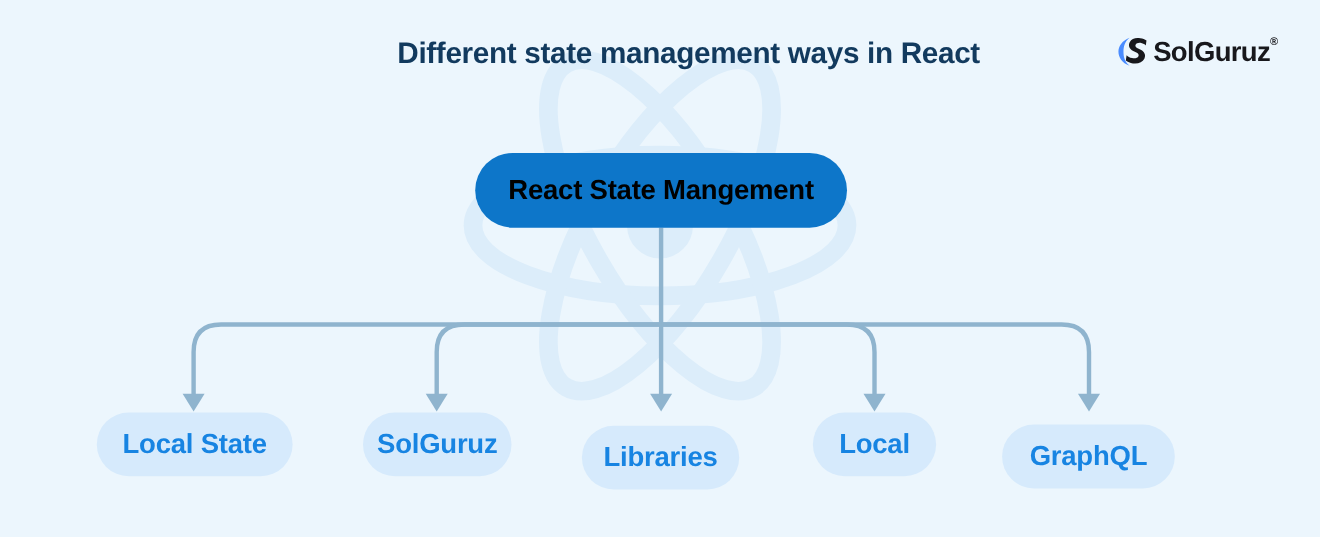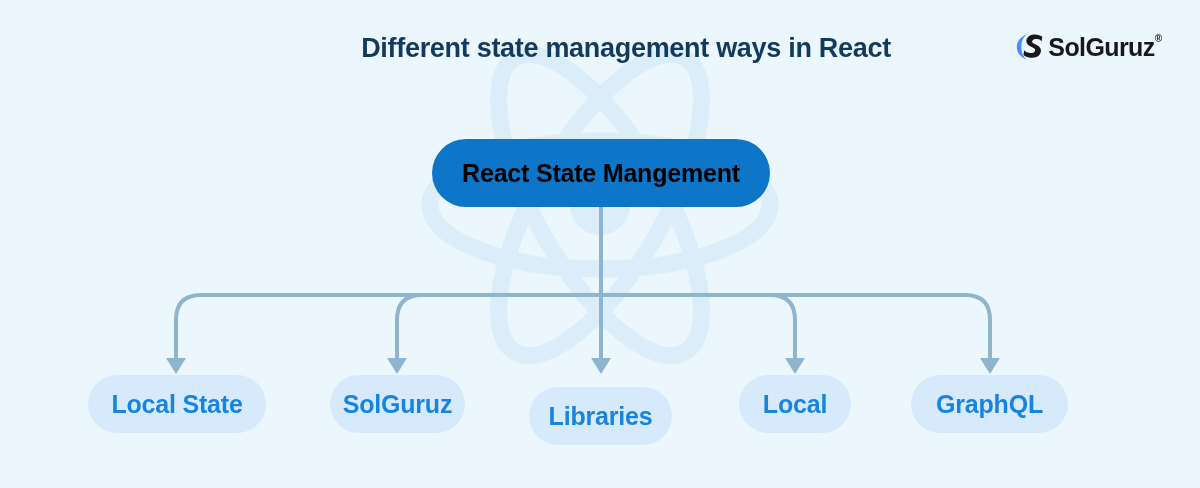--- a/index.html
+++ b/index.html
@@ -192,17 +192,17 @@
   </div>
 
   <div class="leaf-node" style="left:529px; top:387px; width:143px;">
     <span class="node-label">Libraries</span>
   </div>
 
   <div class="leaf-node" style="left:739px; top:375px; width:112px;">
     <span class="node-label">Local</span>
   </div>
 
-  <div class="leaf-node" style="left:911px; top:375px; width:157px;text-align:right;">
+  <div class="leaf-node" style="left:911px; top:386px; width:157px;text-align:right;">
     <span class="node-label">GraphQL</span>
   </div>
 
 </div>
 
 </body></html>

